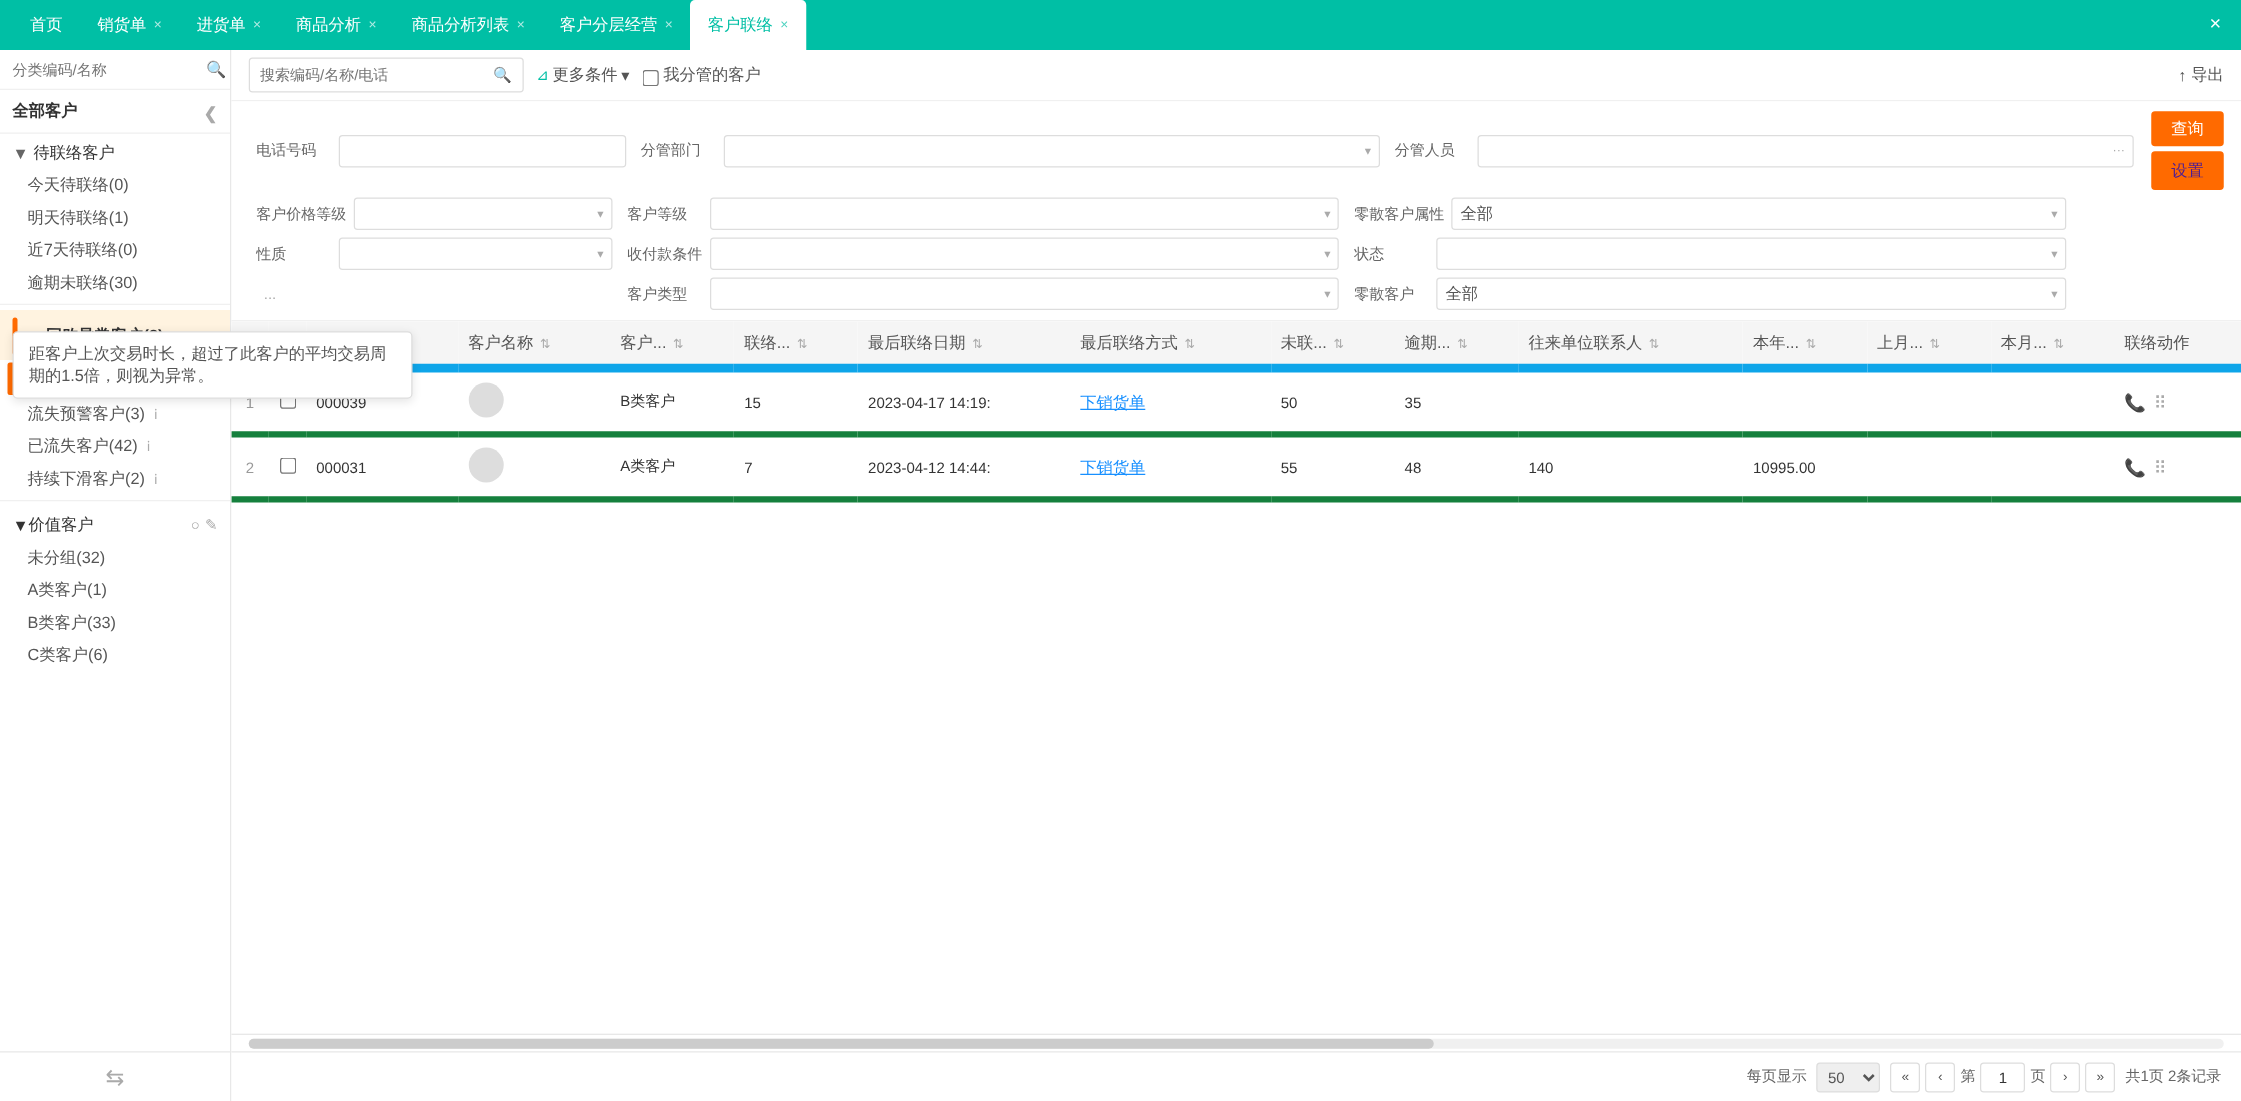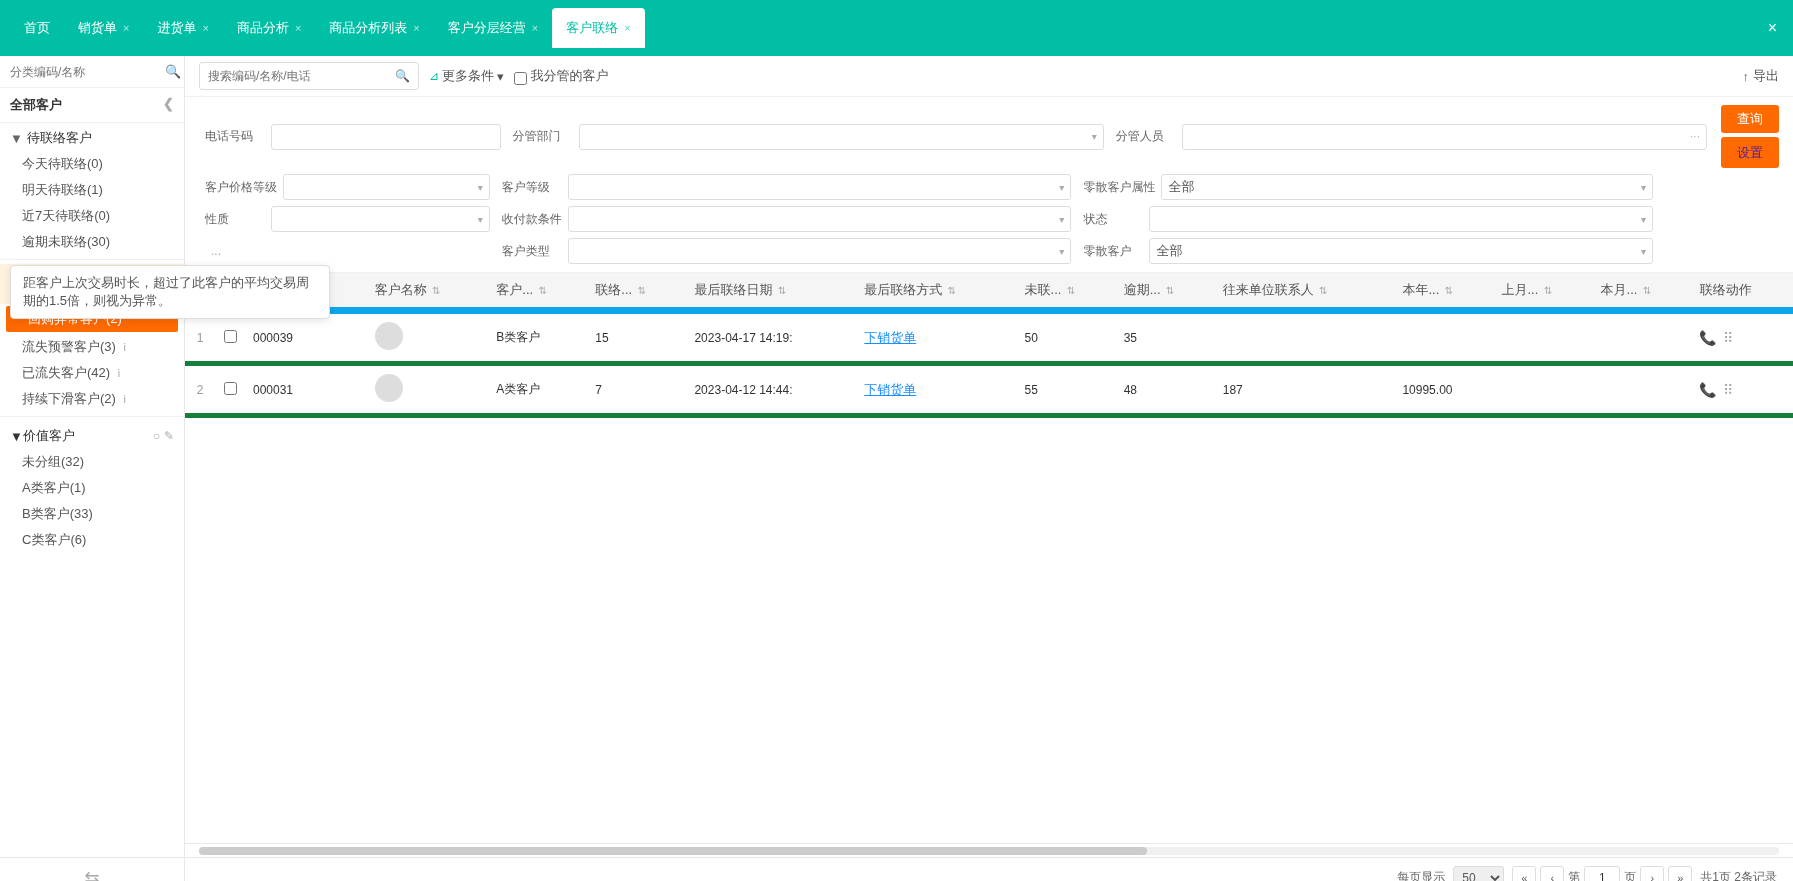--- a/index.html
+++ b/index.html
@@ -1,21 +1,21 @@
 <!DOCTYPE html>
 <html><head>
   <meta charset="utf-8">
   <style>
     * { box-sizing: border-box; margin: 0; padding: 0; font-family: 'Microsoft YaHei', Arial, sans-serif; font-size: 13px; }
     body { background: #f5f5f5; overflow: hidden; width: 1793px; height: 881px; }
 
     
     .top-nav {
       display: flex; align-items: center;
-      background: #00bfa5; height: 56px; padding: 0 10px;
+      background: #00bfa5; height: 40px; padding: 0 10px;
       position: relative;
       text-align: center;
     }
     .top-nav-item {
       color: #fff; padding: 0 14px; height: 40px; display: flex; align-items: center;
       cursor: pointer; font-size: 13px; white-space: nowrap;
     }
     .top-nav-item.active {
       background: #fff; color: #00bfa5; border-radius: 4px 4px 0 0;
     }
@@ -41,21 +41,21 @@
       display: flex; align-items: center; padding: 8px 10px; border-bottom: 1px solid #f0f0f0;
     }
     .sidebar-search input {
       flex: 1; border: none; outline: none; font-size: 12px; color: #666;
       background: transparent;
     }
     .sidebar-search .search-icon { color: #aaa; font-size: 13px; cursor: pointer; }
 
     .sidebar-body { flex: 1; overflow-y: auto; }
     .sidebar-header {
-      display: flex; align-items: flex-start; padding: 8px 10px;
+      display: flex; align-items: flex-end; padding: 8px 10px;
       font-weight: bold; font-size: 13px; color: #333;
       border-bottom: 1px solid #f0f0f0;
     }
     .sidebar-header .collapse-icon { margin-left: auto; color: #aaa; cursor: pointer; }
     .sidebar-section-title {
       display: flex; align-items: center; padding: 6px 10px 4px;
       color: #333; font-size: 12px; cursor: pointer;
     }
     .sidebar-section-title .arrow { margin-right: 4px; color: #666; }
     .sidebar-item {
@@ -569,21 +569,21 @@
               <span class="avatar-placeholder"></span>
             </td>
             <td>A类客户</td>
             <td>7</td>
             <td>2023-04-12 14:44:</td>
             <td>
               <span class="link-text">下销货单</span>
             </td>
             <td>55</td>
             <td>48</td>
-            <td>187</td>
+            <td>140</td>
             <td>10995.00</td>
             <td></td>
             <td></td>
             <td>
               <div class="action-icons">
                 <span class="action-icon">📞</span>
                 <span class="action-icon">⠿</span>
               </div>
             </td>
           </tr>

